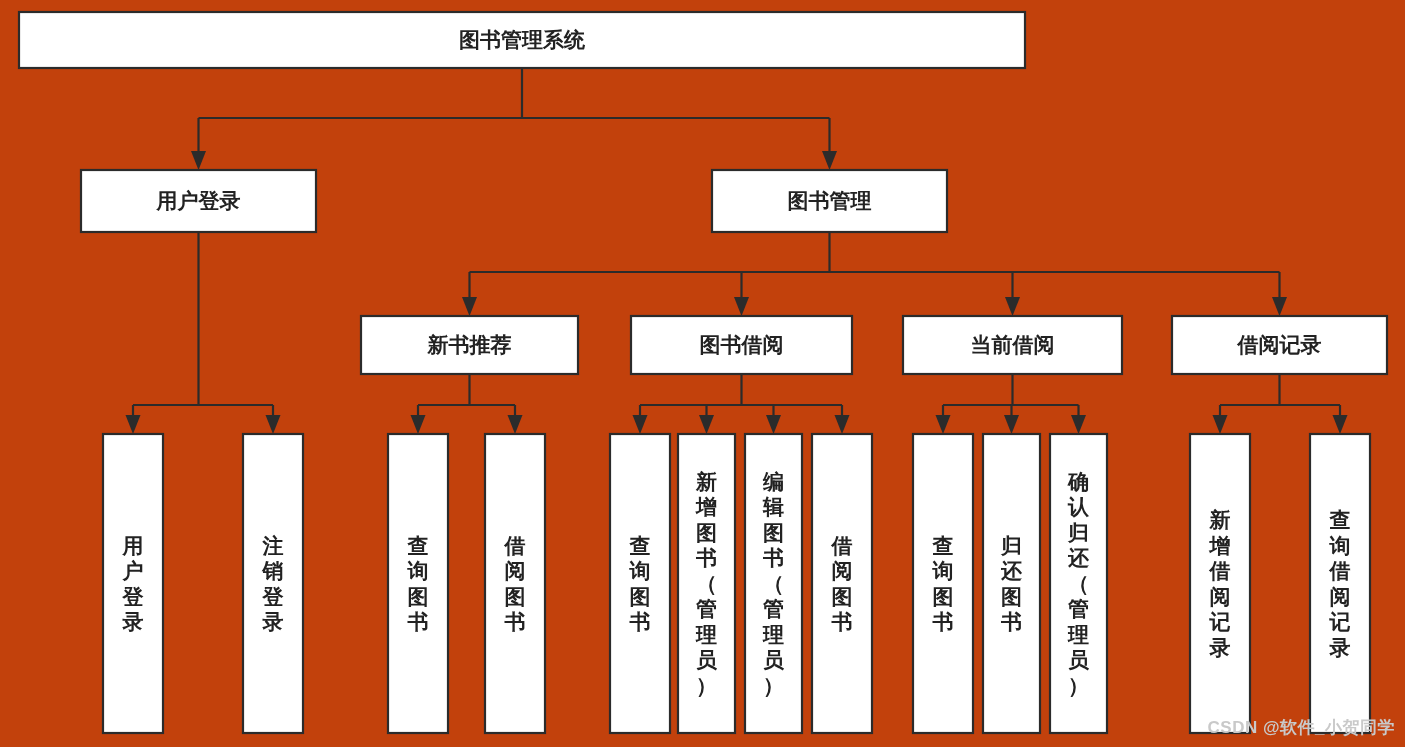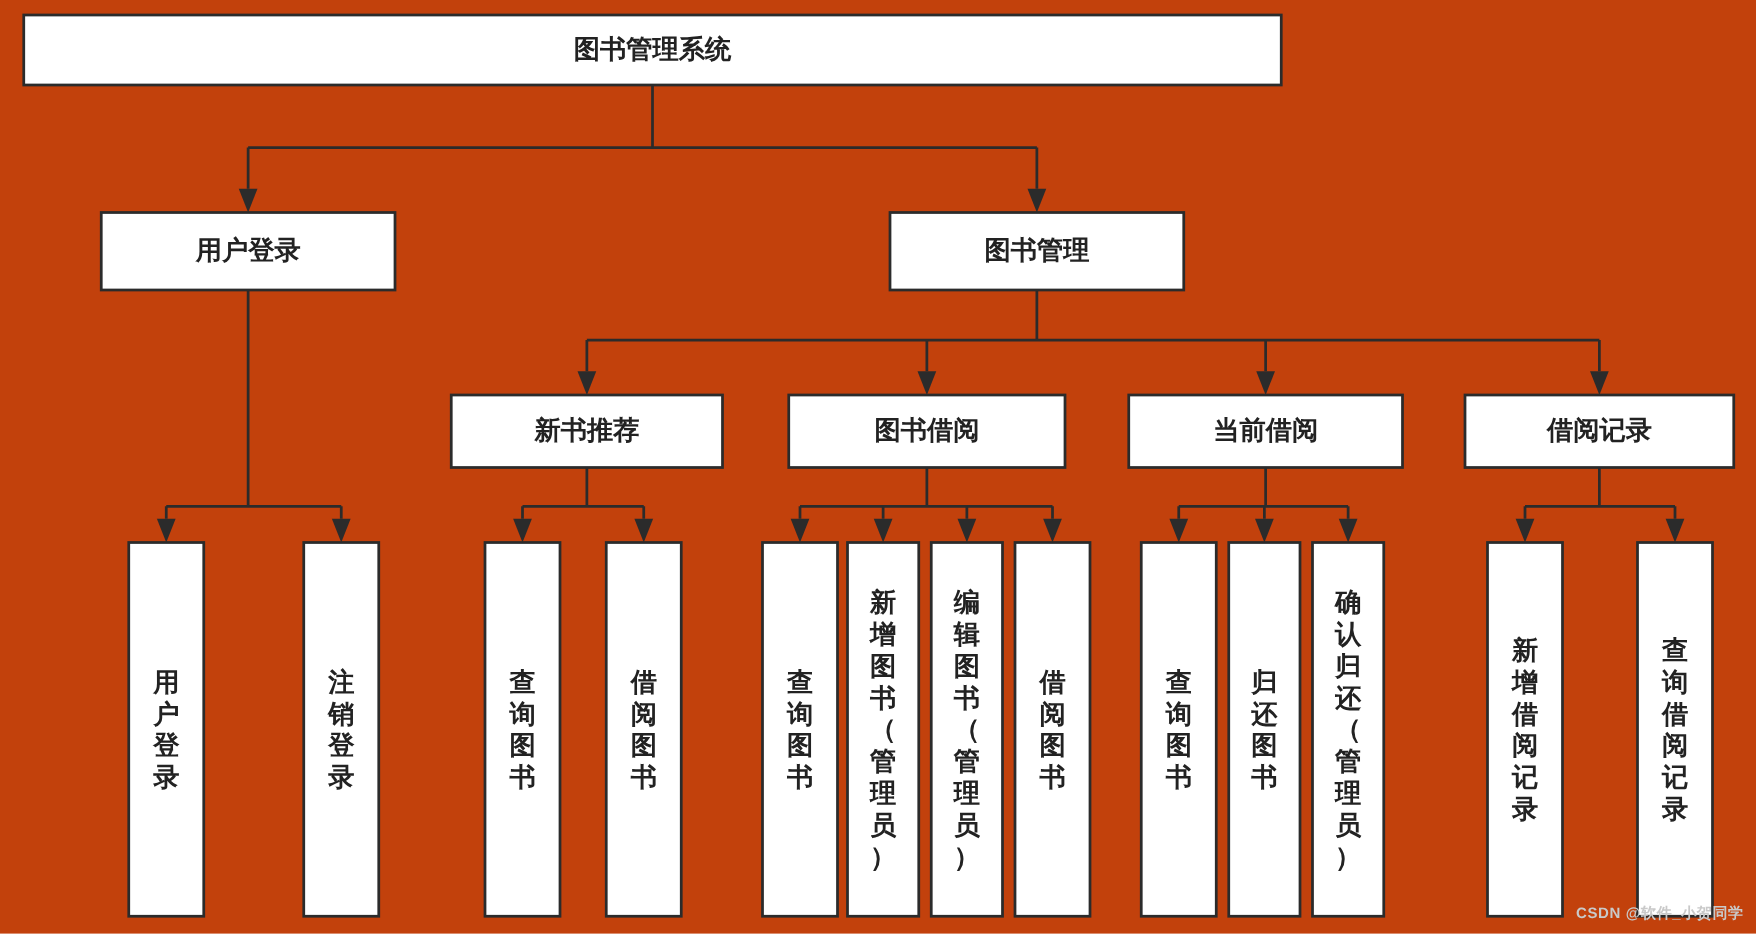--- a/index.html
+++ b/index.html
@@ -54,21 +54,21 @@
     font-size: 21px;
     fill: #222222;
     text-anchor: middle;
     white-space: pre;
   }
   .watermark-text {
     position: absolute;
     right: 10px;
     bottom: 8px;
     font-family: "Liberation Sans", "DejaVu Sans", sans-serif;
-    font-size: 12px;
+    font-size: 17px;
     color: #c9c9c9;
     letter-spacing: 0.5px;
     user-select: none;
     white-space: nowrap;
   }
 </style>
 </head>
 <body>
 
 <div id="diagram-root">

